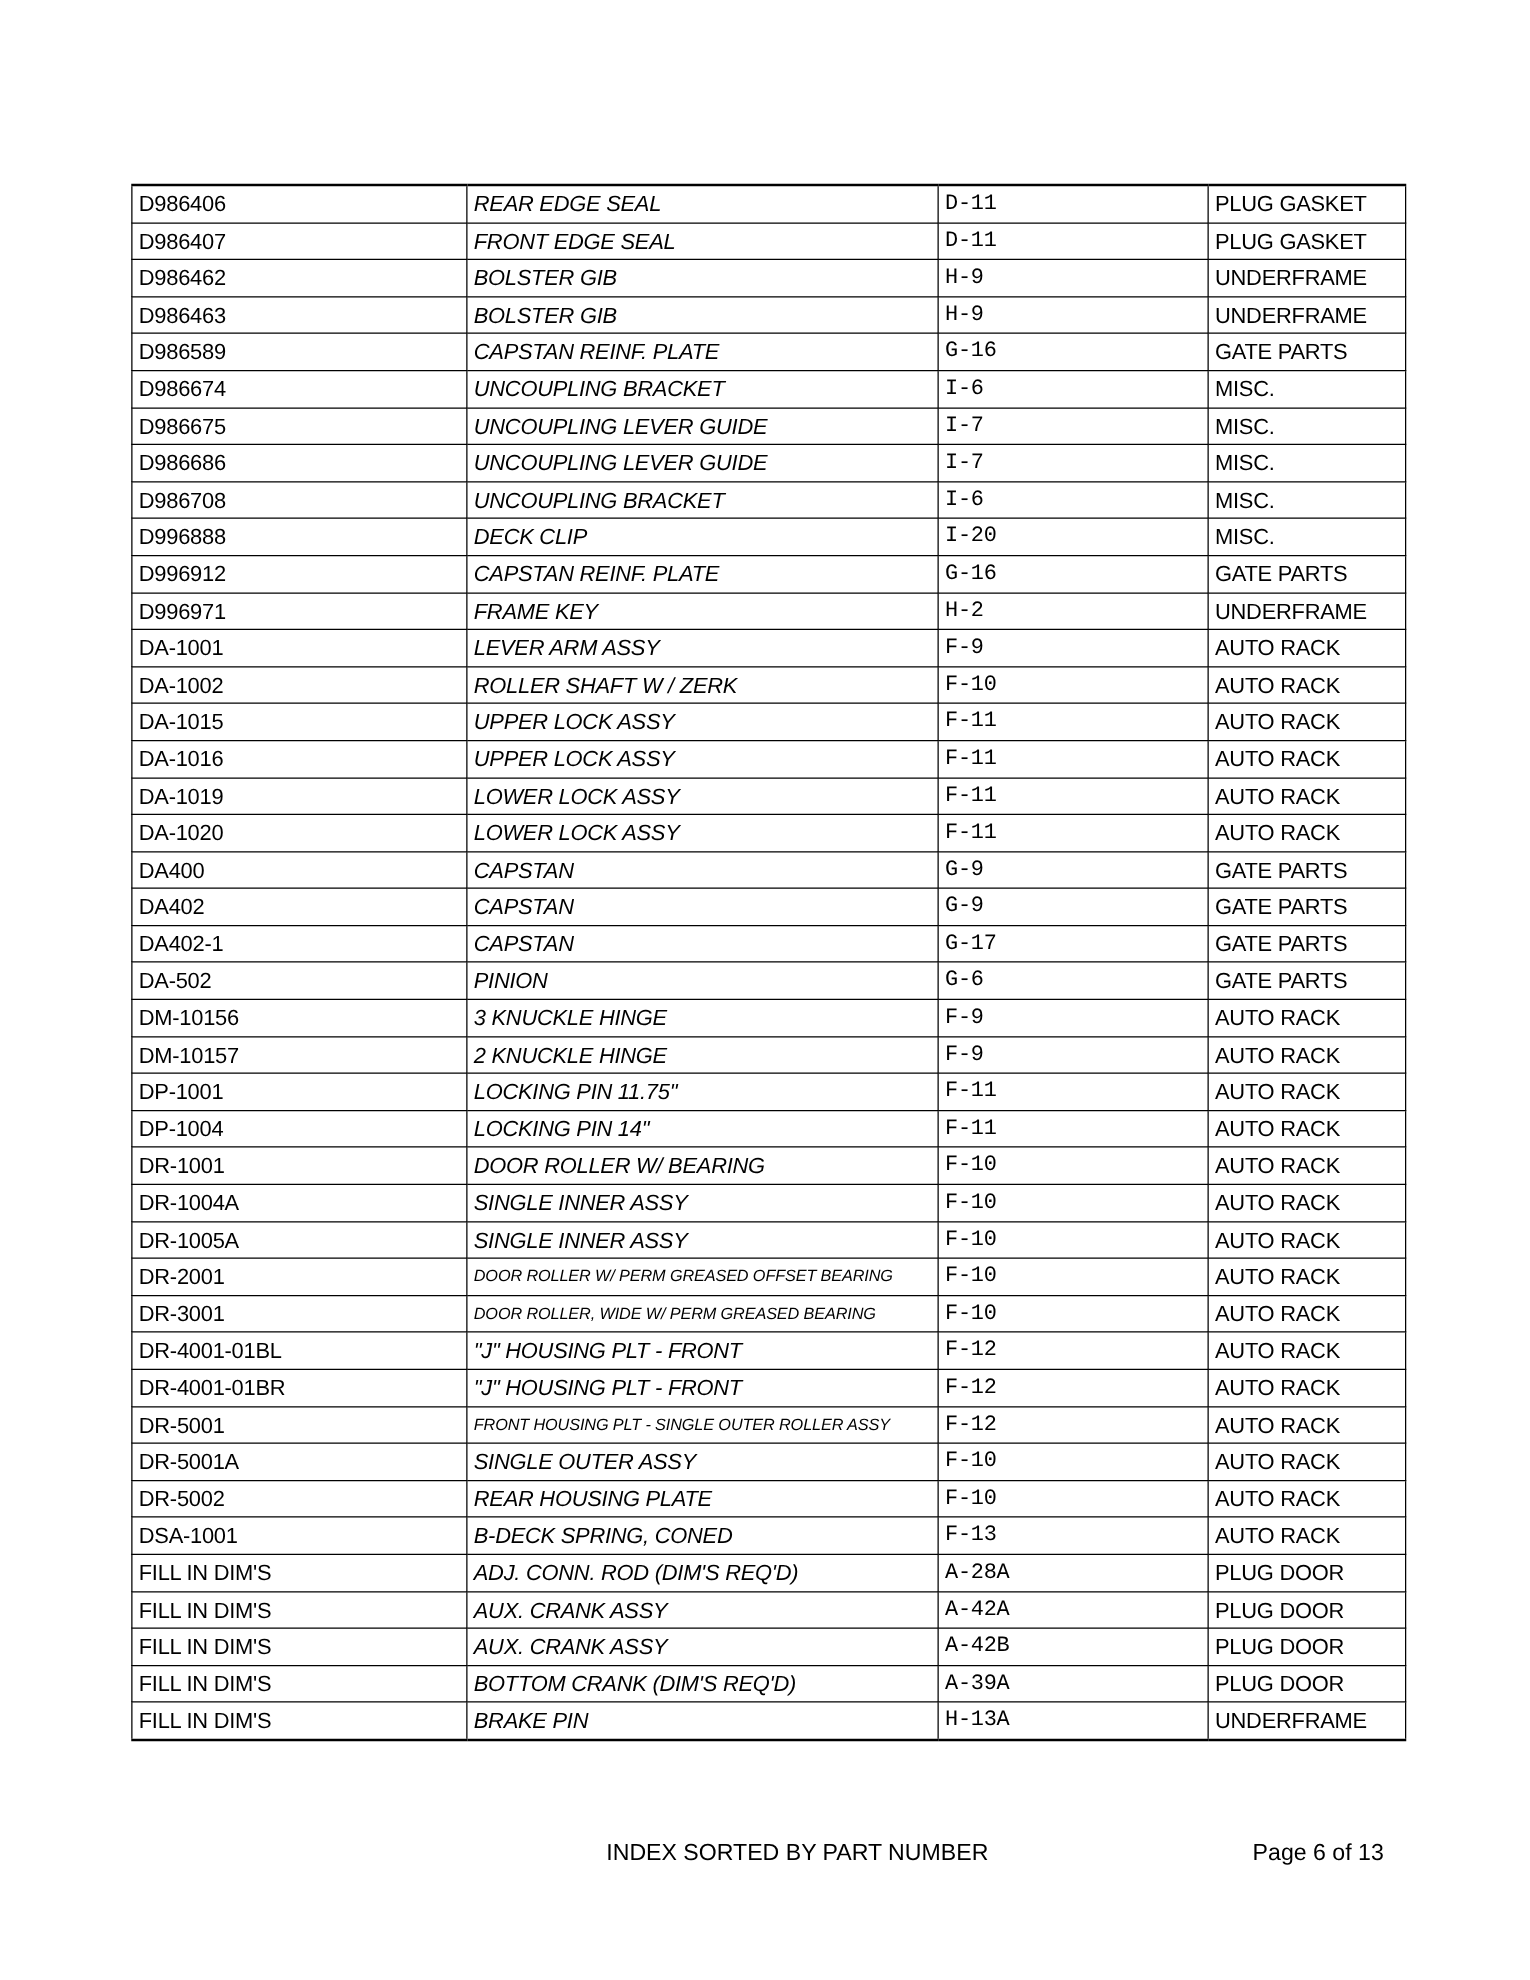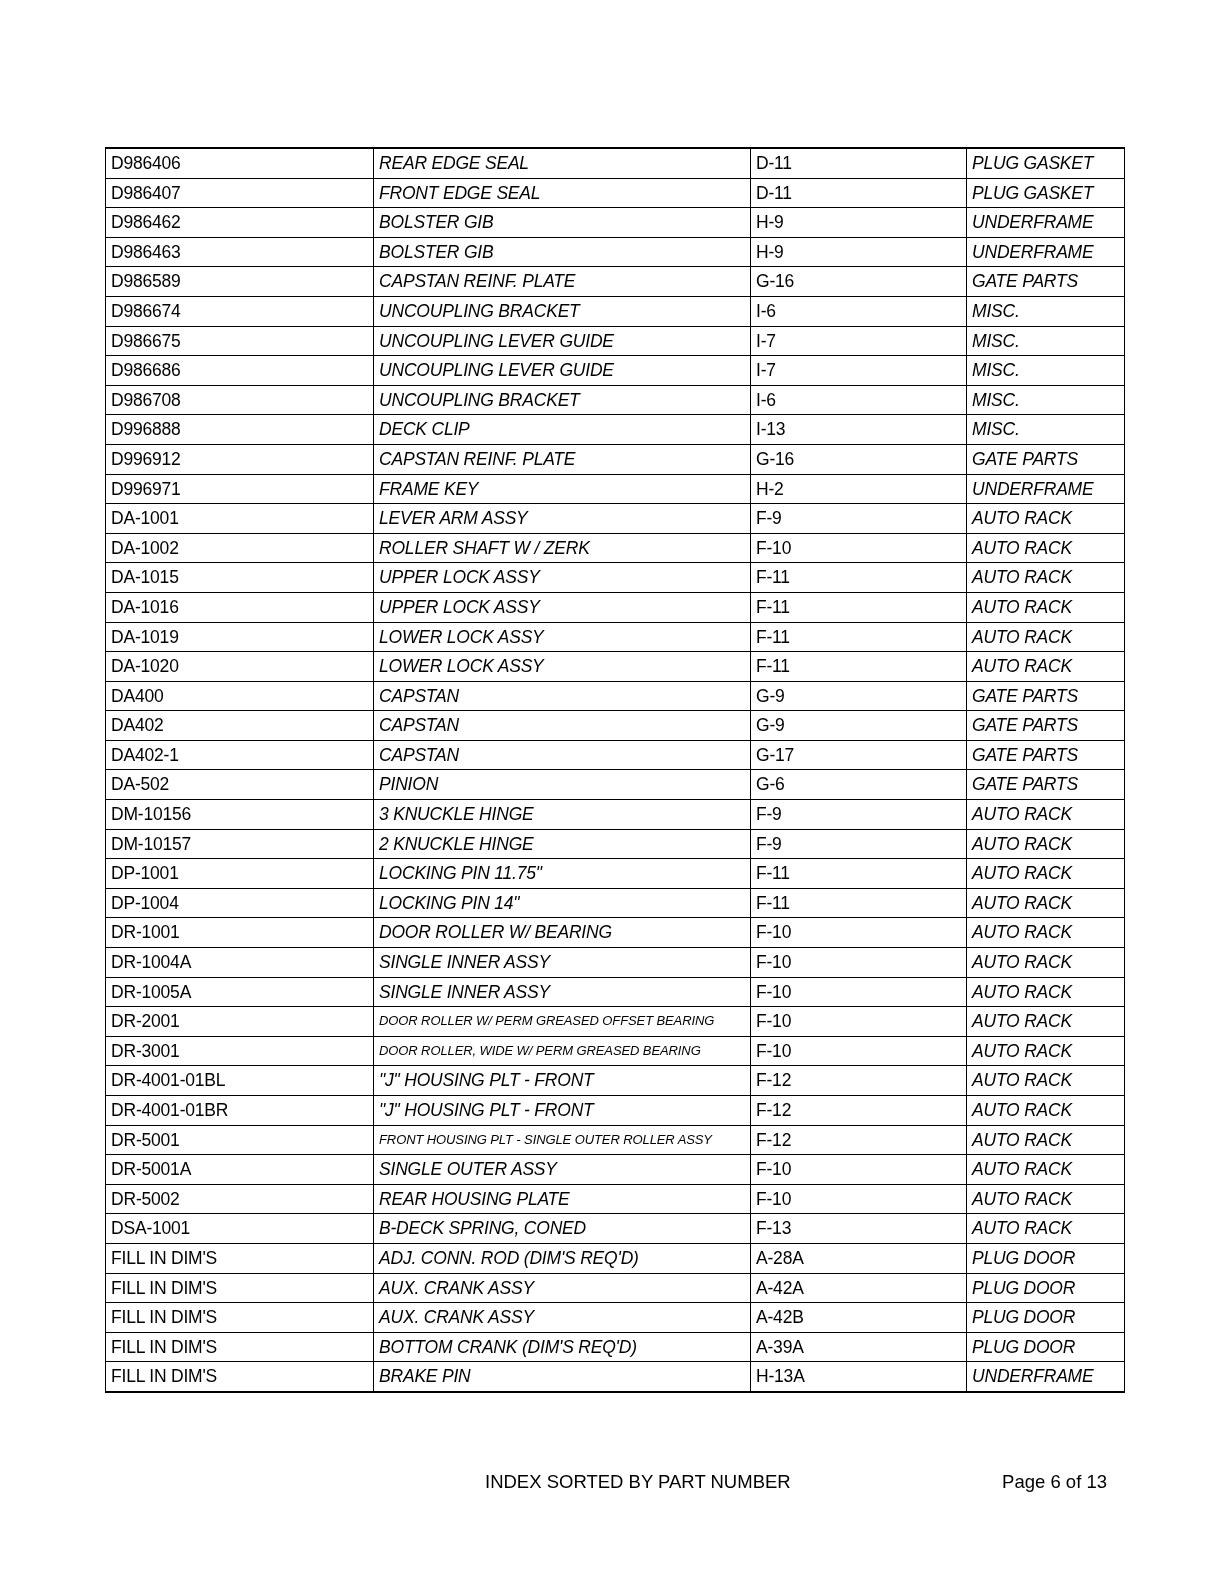--- a/index.html
+++ b/index.html
@@ -41,22 +41,22 @@
     font-family: "Liberation Sans", sans-serif;
     white-space: nowrap;
     overflow: hidden;
     vertical-align: middle;
     letter-spacing: -0.2px;
   }
   .parts-table tr:first-child td { border-top-width: 2.6px; }
   .parts-table tr:last-child td { border-bottom-width: 2.6px; }
   .parts-table td.col-part   { width: 257px; }
   .parts-table td.col-desc   { width: 366px; font-style: italic; }
-  .parts-table td.col-loc    { width: 205px; }
-  .parts-table td.col-group  { width: 147px; font-style: italic; }
+  .parts-table td.col-loc    { width: 205px; font-family: Liberation Mono, monospace; }
+  .parts-table td.col-group  { width: 147px; }
   .parts-table td.small-desc {
     font-size: 13px;
     letter-spacing: -0.1px;
   }
   .footer {
     position: absolute;
     left: 105px;
     top: 1465px;
     width: 1008px;
     height: 26px;
@@ -134,21 +134,21 @@
         </tr>
         <tr>
           <td class="col-part">D986708</td>
           <td class="col-desc">UNCOUPLING BRACKET</td>
           <td class="col-loc">I-6</td>
           <td class="col-group">MISC.</td>
         </tr>
         <tr>
           <td class="col-part">D996888</td>
           <td class="col-desc">DECK CLIP</td>
-          <td class="col-loc">I-13</td>
+          <td class="col-loc">I-20</td>
           <td class="col-group">MISC.</td>
         </tr>
         <tr>
           <td class="col-part">D996912</td>
           <td class="col-desc">CAPSTAN REINF. PLATE</td>
           <td class="col-loc">G-16</td>
           <td class="col-group">GATE PARTS</td>
         </tr>
         <tr>
           <td class="col-part">D996971</td>

